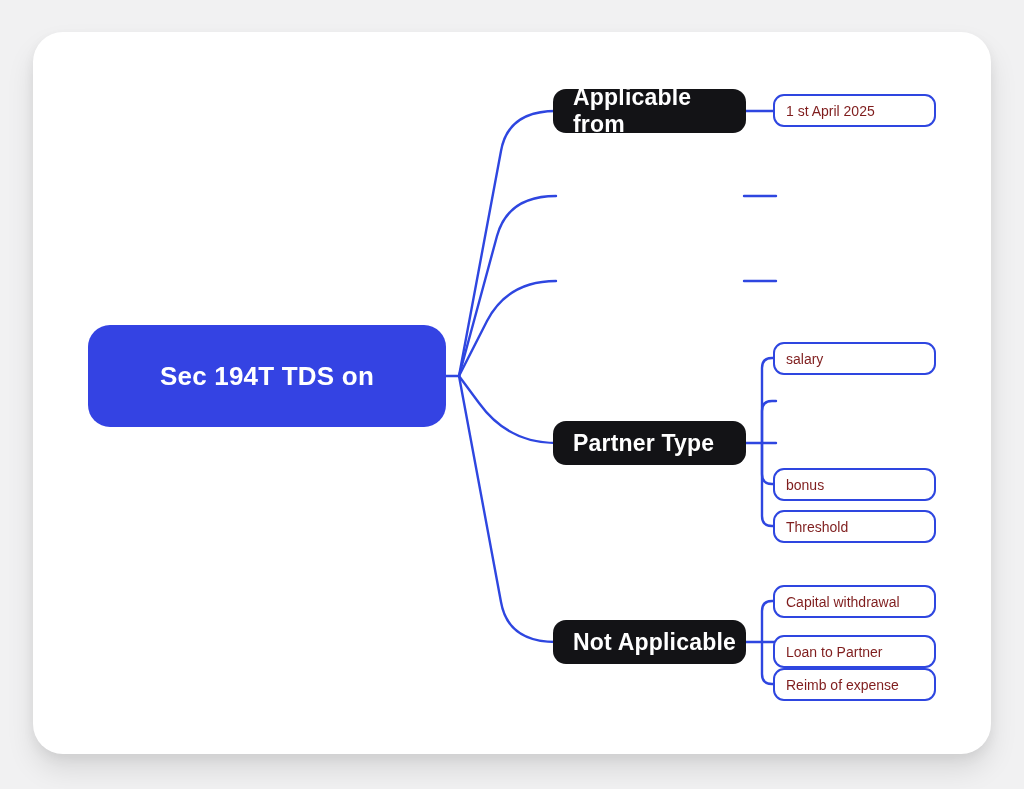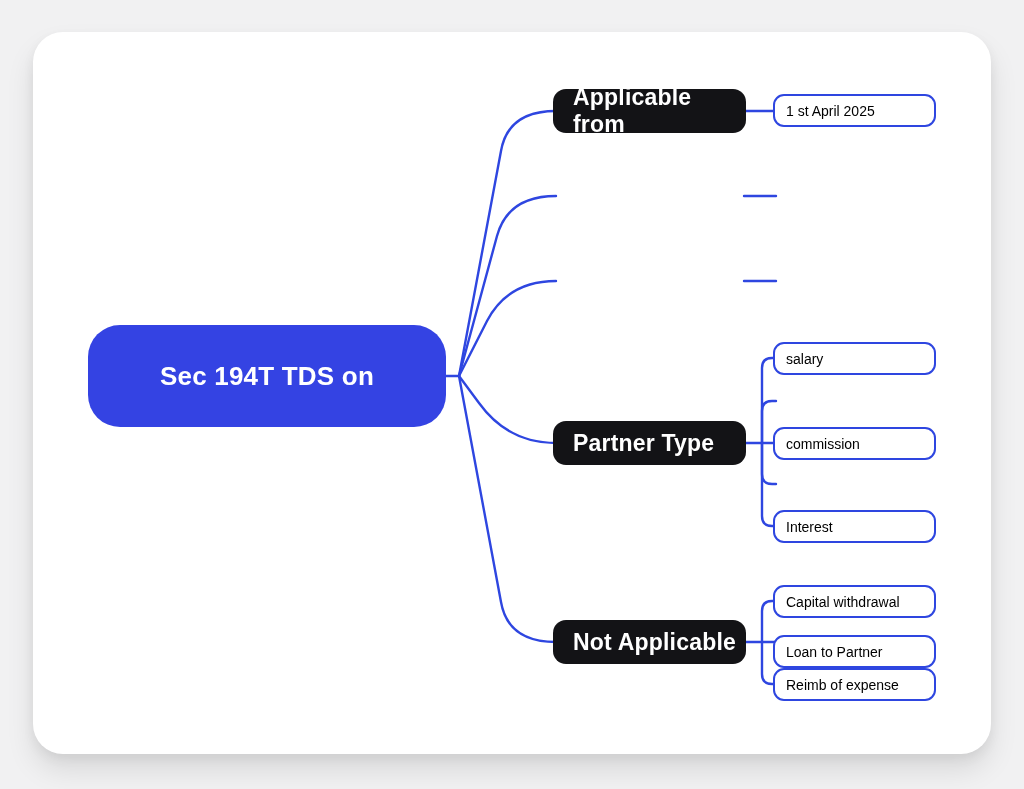--- a/index.html
+++ b/index.html
@@ -33,21 +33,21 @@
     z-index: 1;
   }
   .node-root {
     position: absolute;
     left: 88px;
     top: 325px;
     width: 358px;
     height: 102px;
     box-sizing: border-box;
     background: #3443e3;
-    border-radius: 32px;
+    border-radius: 22px;
     color: #ffffff;
     font-size: 26px;
     font-weight: 700;
     line-height: 36px;
     display: flex;
     align-items: center;
     justify-content: center;
     text-align: center;
     z-index: 2;
     letter-spacing: 0.2px;
@@ -71,21 +71,21 @@
   }
   .node-leaf {
     position: absolute;
     left: 773px;
     width: 163px;
     height: 33px;
     box-sizing: border-box;
     background: #ffffff;
     border: 2.2px solid #2e46e0;
     border-radius: 11px;
-    color: #000000;
+    color: #7f1d1d;
     font-size: 14px;
     display: flex;
     align-items: center;
     padding-left: 11px;
     z-index: 2;
     white-space: nowrap;
   }
 </style>
 </head>
 <body>
@@ -133,25 +133,25 @@
   <div class="node-branch" style="top:620px">
     <span>Not Applicable</span>
   </div>
 
   <div class="node-leaf" style="top:94px">
     <span>1 st April 2025</span>
   </div>
   <div class="node-leaf" style="top:342px">
     <span>salary</span>
   </div>
-  <div class="node-leaf" style="top:427px">
-    <span>commission</span>
+  <div class="node-leaf" style="top:468px">
+    <span>bonus</span>
   </div>
   <div class="node-leaf" style="top:510px">
-    <span>Interest</span>
+    <span>Threshold</span>
   </div>
   <div class="node-leaf" style="top:585px">
     <span>Capital withdrawal</span>
   </div>
   <div class="node-leaf" style="top:635px">
     <span>Loan to Partner</span>
   </div>
   <div class="node-leaf" style="top:668px">
     <span>Reimb of expense</span>
   </div>

